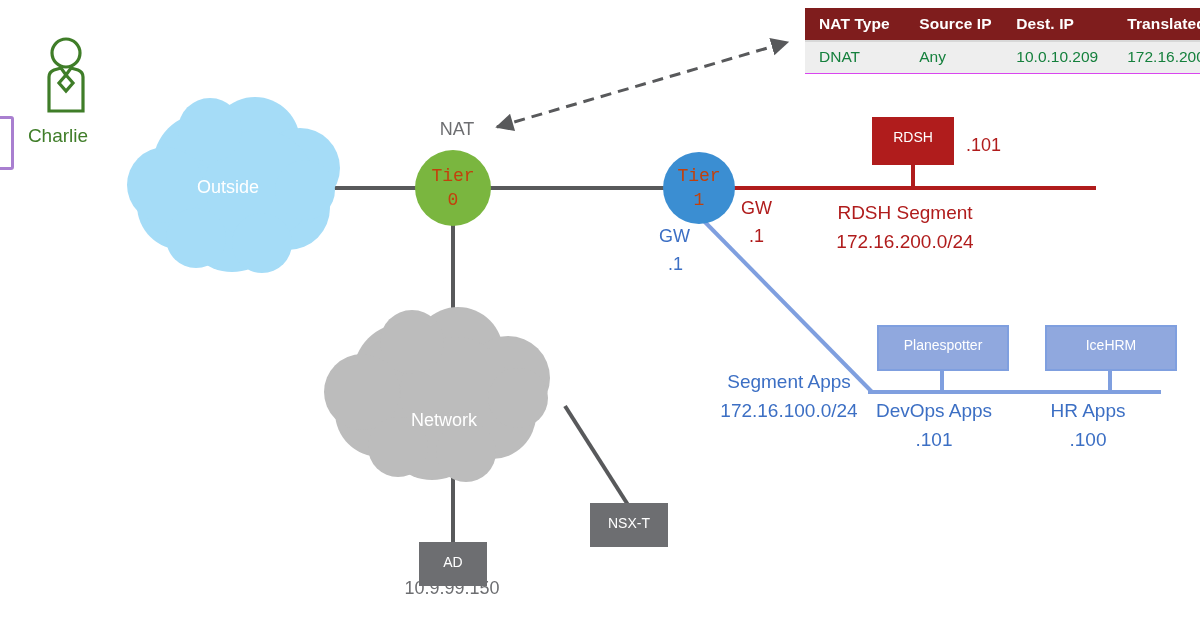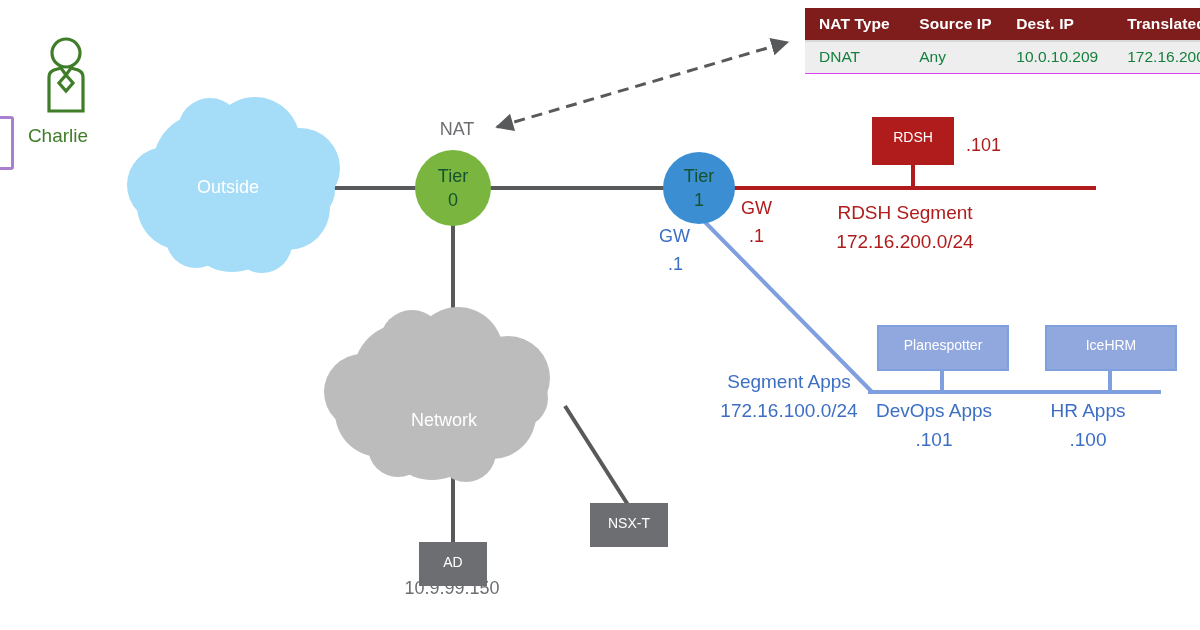--- a/index.html
+++ b/index.html
@@ -40,21 +40,21 @@
   .col-dst{width:118px;}
   .col-tr{width:auto;}
 
   
   .lbl{position:absolute;white-space:nowrap;}
   .lbl.center{transform:translateX(-50%);}
   .t-gray{color:#6d6e71;}
   .t-red{color:#b01c1c;}
   .t-blue{color:#3c6fc4;}
 
-  .node-text{font-size:18px;color:#14532d;text-align:center;line-height:23px;}
+  .node-text{font-size:18px;color:#c2410c;text-align:center;line-height:23px;font-family:Liberation Mono, monospace;}
   .cloud-text{font-size:18px;color:#ffffff;text-align:center;line-height:29px;}
   .box-text{font-size:14px;color:#ffffff;text-align:center;}
   .small-label{font-size:18px;}
   .ip-label{font-size:18px;}
   .seg-label{font-size:19px;}
   .charlie-label{font-size:19px;color:#3f7d28;}
 
   
   .purple-clip{
     position:absolute;left:-12px;top:116px;width:20px;height:48px;

